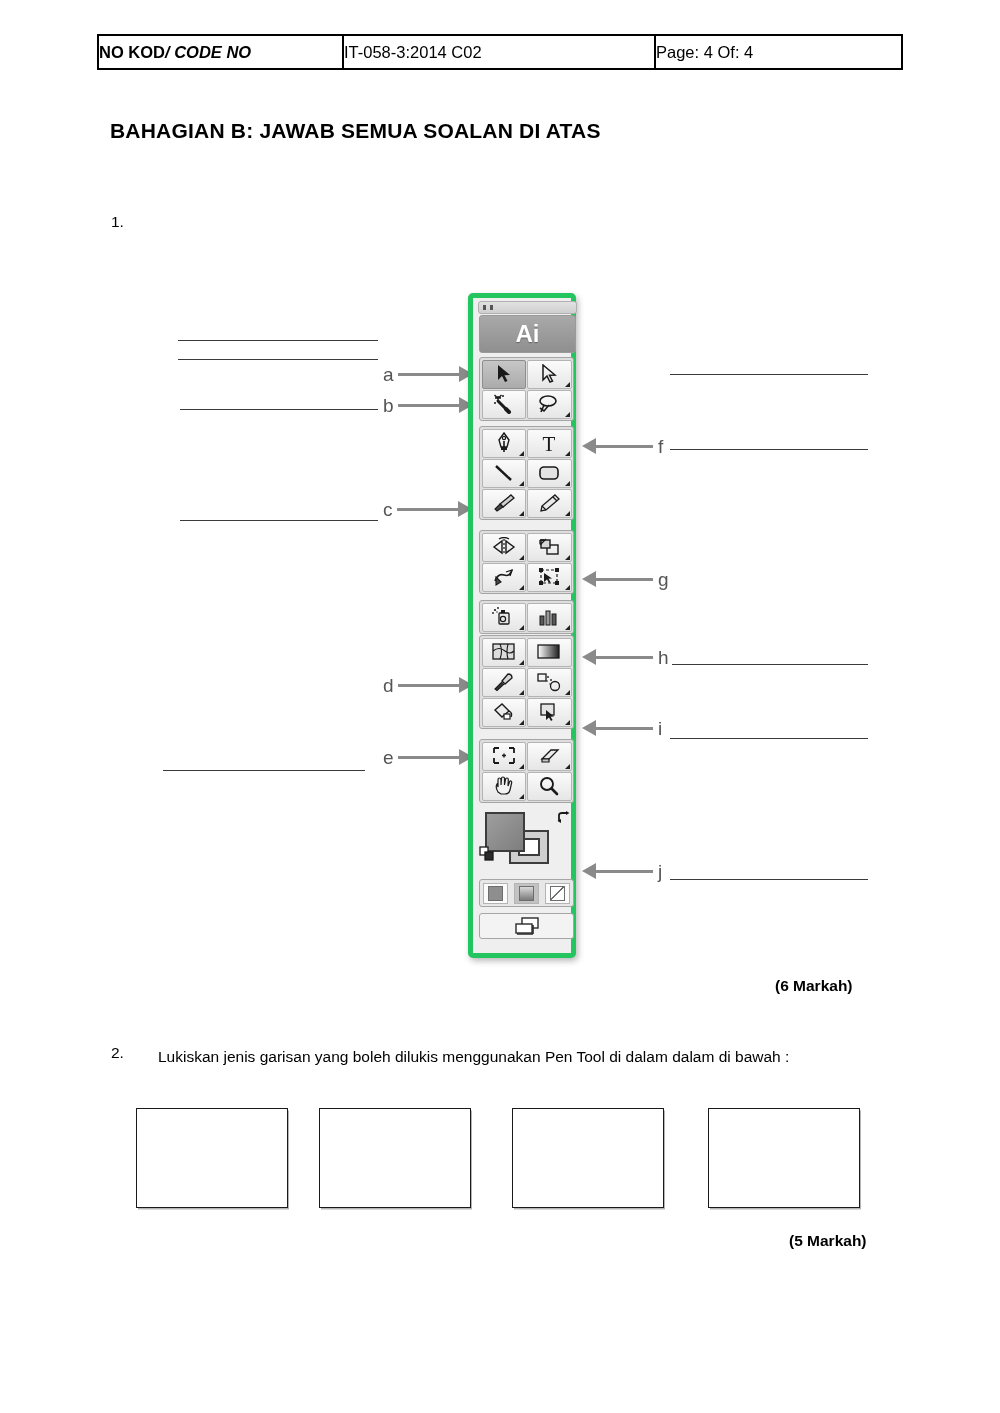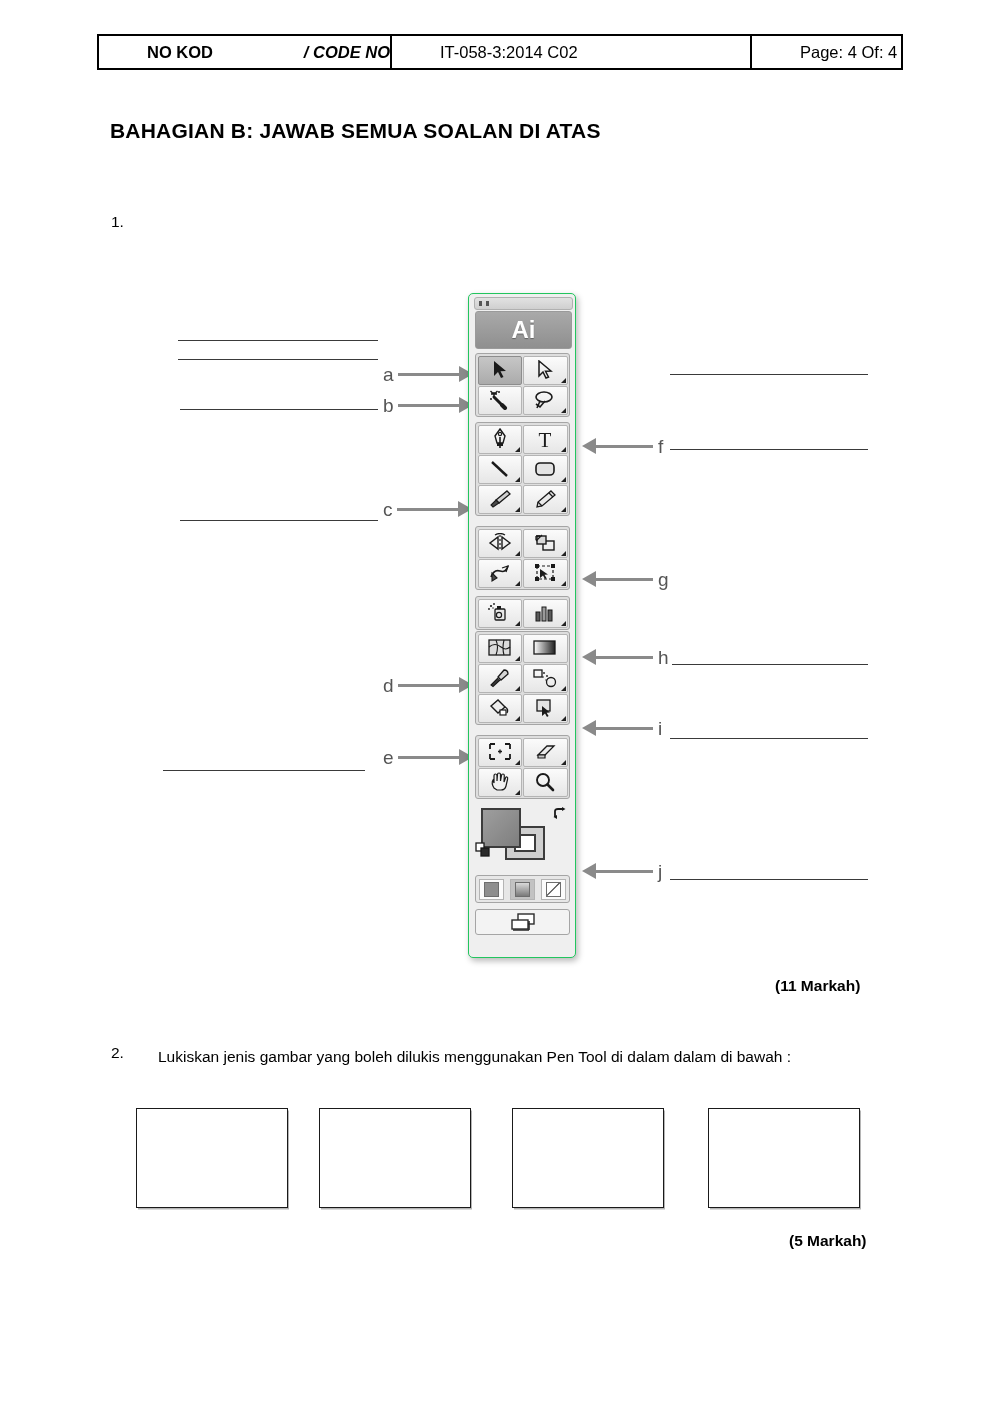--- a/index.html
+++ b/index.html
@@ -12,22 +12,22 @@
     overflow:hidden;
   }
   .page{position:absolute;left:0;top:0;width:1000px;height:1413px;}
 
   
   .hdr{
     position:absolute;left:97px;top:34px;width:806px;height:36px;
     border:2px solid #000;display:flex;box-sizing:border-box;background:#fff;
   }
   .hdr-cell{
-    display:flex;align-items:center;justify-content:space-between;
-    font-size:16.5px;box-sizing:border-box;white-space:nowrap;margin-left:48px;
+    display:flex;align-items:center;justify-content:flex-start;
+    font-size:16.5px;box-sizing:border-box;white-space:nowrap;
   }
   .hdr-c1{width:245px;border-right:2px solid #000;}
   .hdr-c2{width:312px;border-right:2px solid #000;}
   .hdr-c3{flex:1;}
   .b{font-weight:bold;}
   .bi{font-weight:bold;font-style:italic;}
 
   
   .sect-title{
     position:absolute;left:110px;top:119px;
@@ -60,21 +60,21 @@
     border-left:14px solid #8a8a8a;margin-left:-1px;
   }
   .lead .headL{
     width:0;height:0;border-top:8px solid transparent;border-bottom:8px solid transparent;
     border-right:14px solid #8a8a8a;margin-right:-1px;
   }
 
   
   .ai-panel{
     position:absolute;left:468px;top:293px;width:108px;height:665px;
-    background:#efefef;border:1px solid #22c55e;border-radius:5px;
+    background:#efefef;border:5px solid #22c55e;border-radius:5px;
     box-shadow:2px 3px 6px rgba(0,0,0,.28);box-sizing:border-box;
     padding:0 4px;
   }
   .ai-grip{
     position:absolute;left:5px;top:3px;width:97px;height:11px;
     background:linear-gradient(#e2e2e2,#cfcfcf);border:1px solid #b0b0b0;border-radius:3px;
   }
   .ai-grip:after{
     content:"";position:absolute;left:4px;top:3px;width:10px;height:5px;
     background:
@@ -500,24 +500,24 @@
 
     <div class="screenmode" style="top:615px;">
       <svg width="46" height="20" viewBox="0 0 46 20">
         <rect x="18" y="2" width="16" height="10" fill="#fff" stroke="#2a2a2a" stroke-width="1.4"></rect>
         <rect x="12" y="8" width="16" height="9" fill="#fff" stroke="#2a2a2a" stroke-width="1.4"></rect>
         <path d="M13 18 L29 18 M29 9 L29 18" stroke="#2a2a2a" stroke-width="1.6"></path>
       </svg>
     </div>
   </div>
 
-  <div class="marks marks10">(11 Markah)</div>
+  <div class="marks marks10">(6 Markah)</div>
 
   <div class="q-num q2-num">2.</div>
-  <div class="q-text q2-text"><span>Lukiskan jenis gambar yang boleh dilukis menggunakan </span><span class="it">Pen Tool</span><span> di dalam dalam di bawah :</span></div>
+  <div class="q-text q2-text"><span>Lukiskan jenis garisan yang boleh dilukis menggunakan </span><span class="it">Pen Tool</span><span> di dalam dalam di bawah :</span></div>
 
   <div class="abox" style="left:136px;top:1108px;width:152px;height:100px;"></div>
   <div class="abox" style="left:319px;top:1108px;width:152px;height:100px;"></div>
   <div class="abox" style="left:512px;top:1108px;width:152px;height:100px;"></div>
   <div class="abox" style="left:708px;top:1108px;width:152px;height:100px;"></div>
 
   <div class="marks marks4">(5 Markah)</div>
 
 </div>
 

